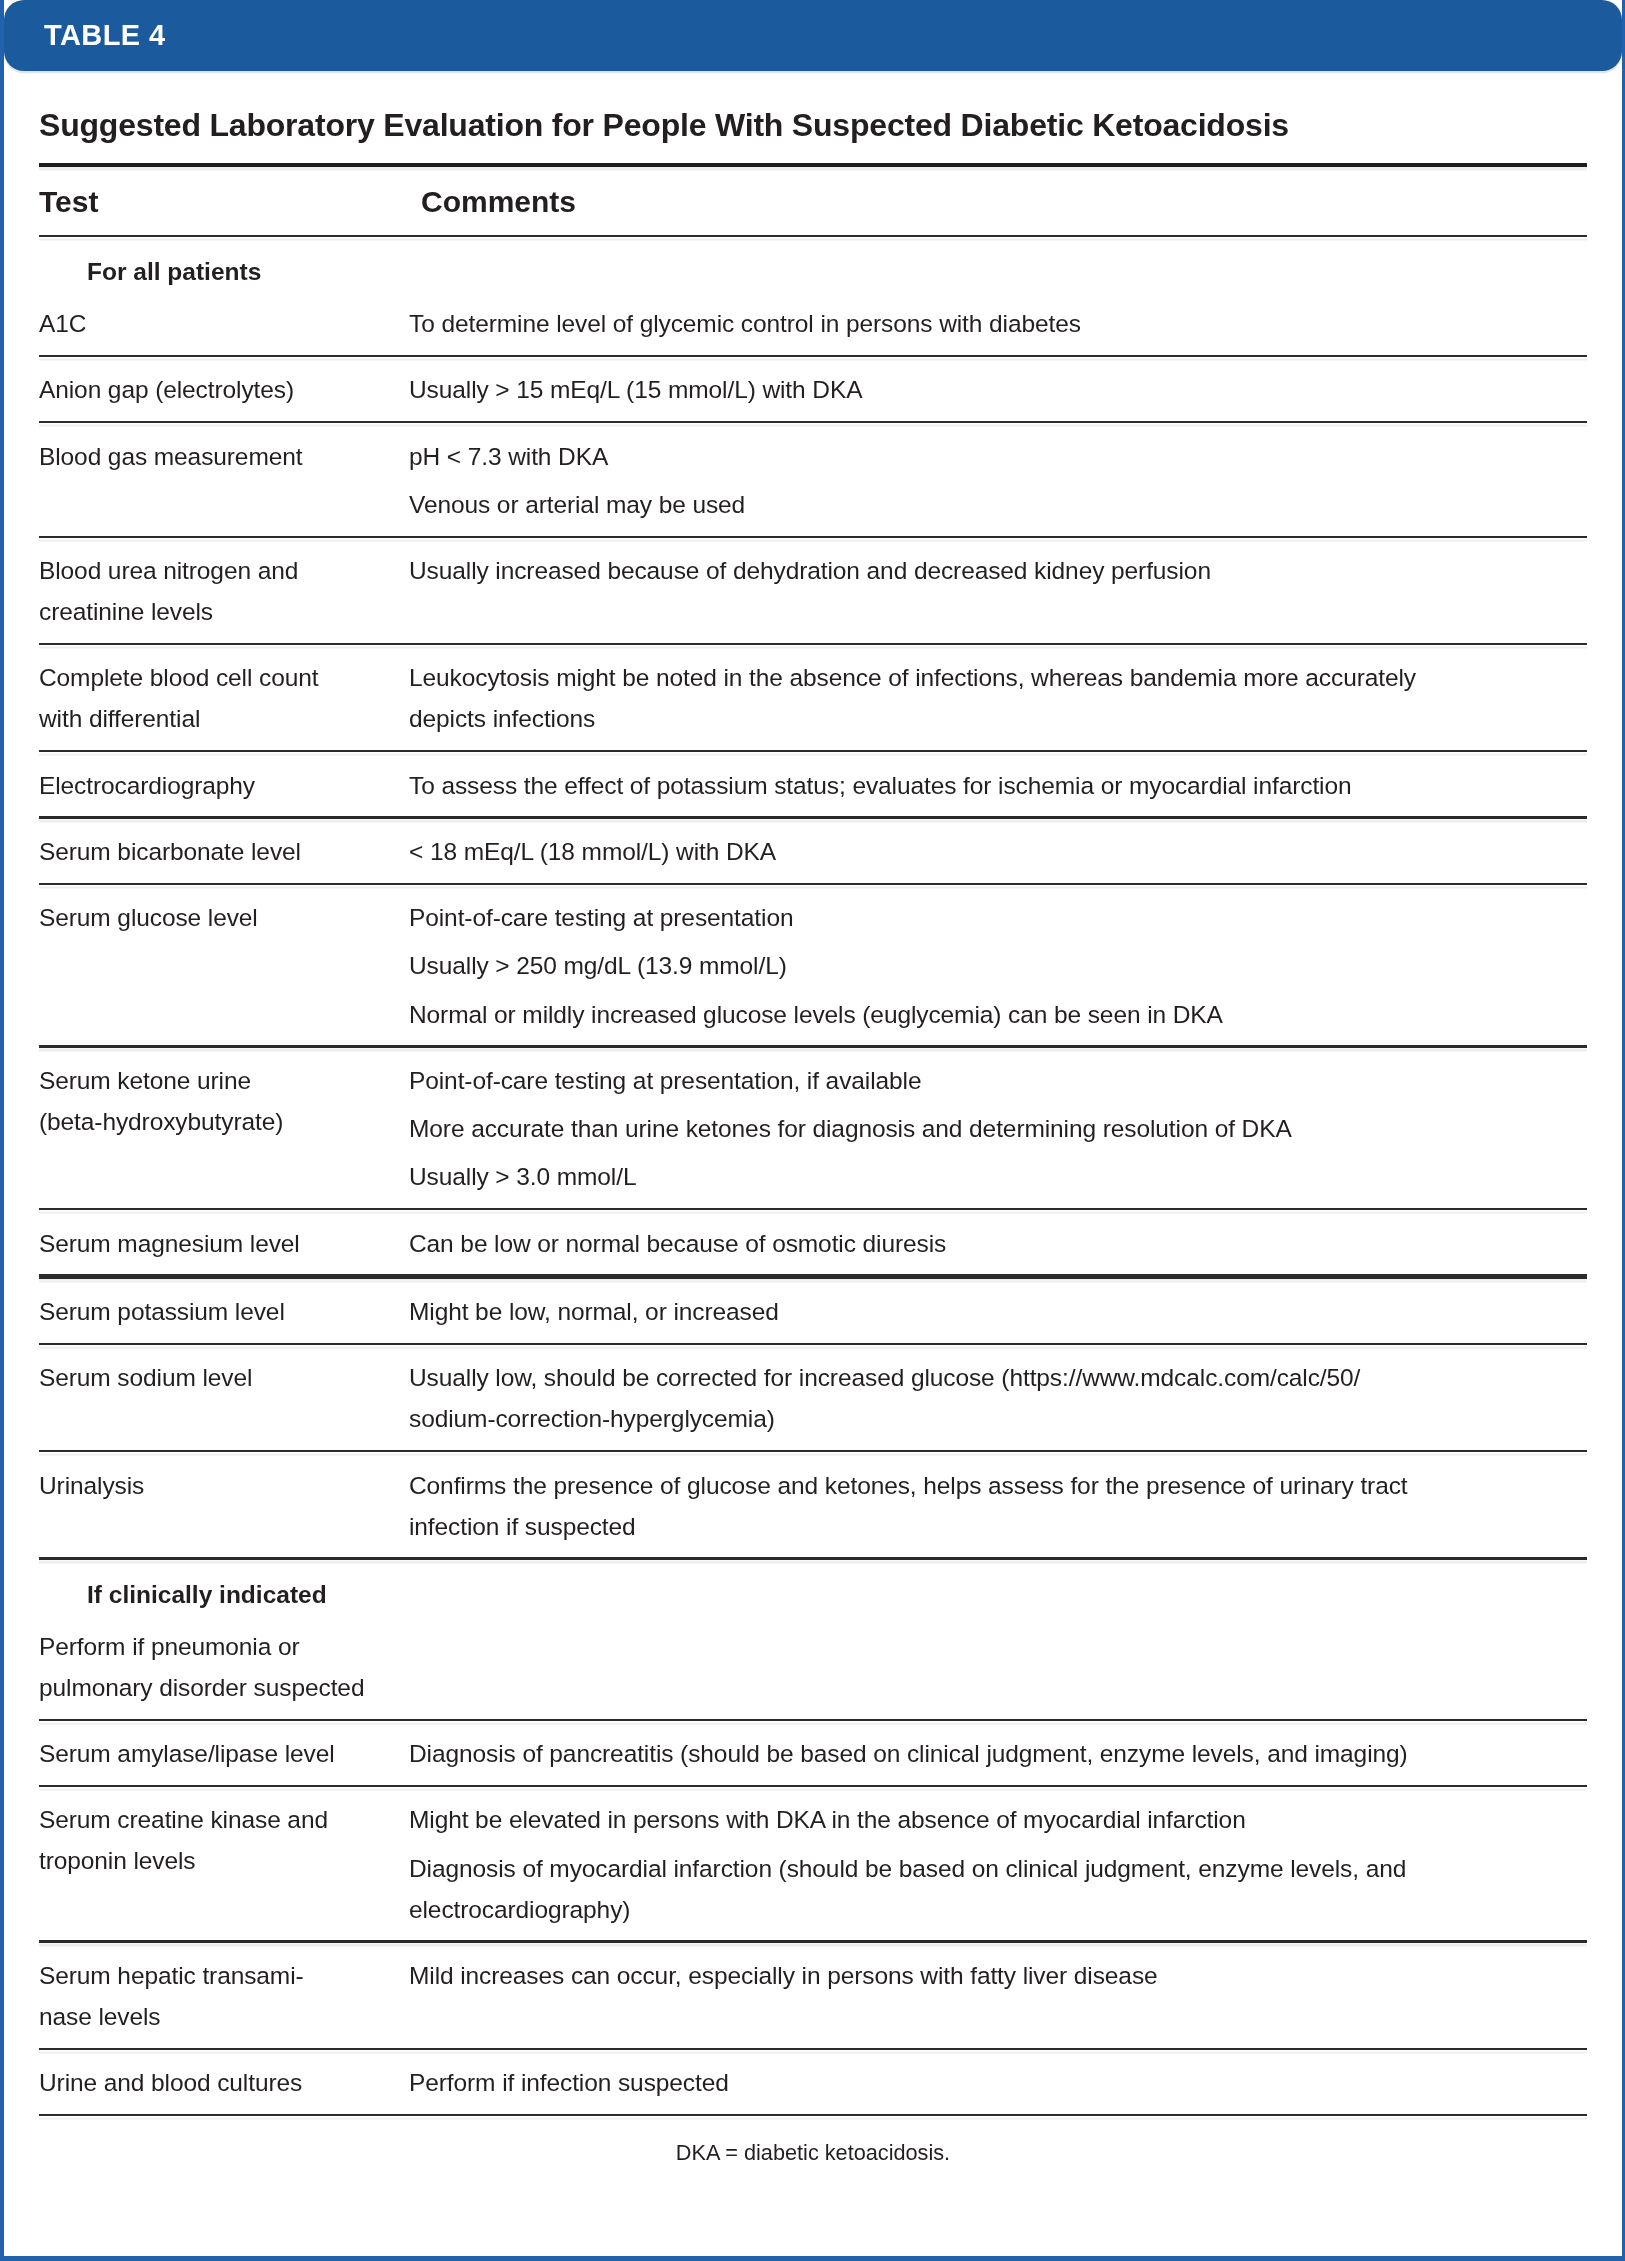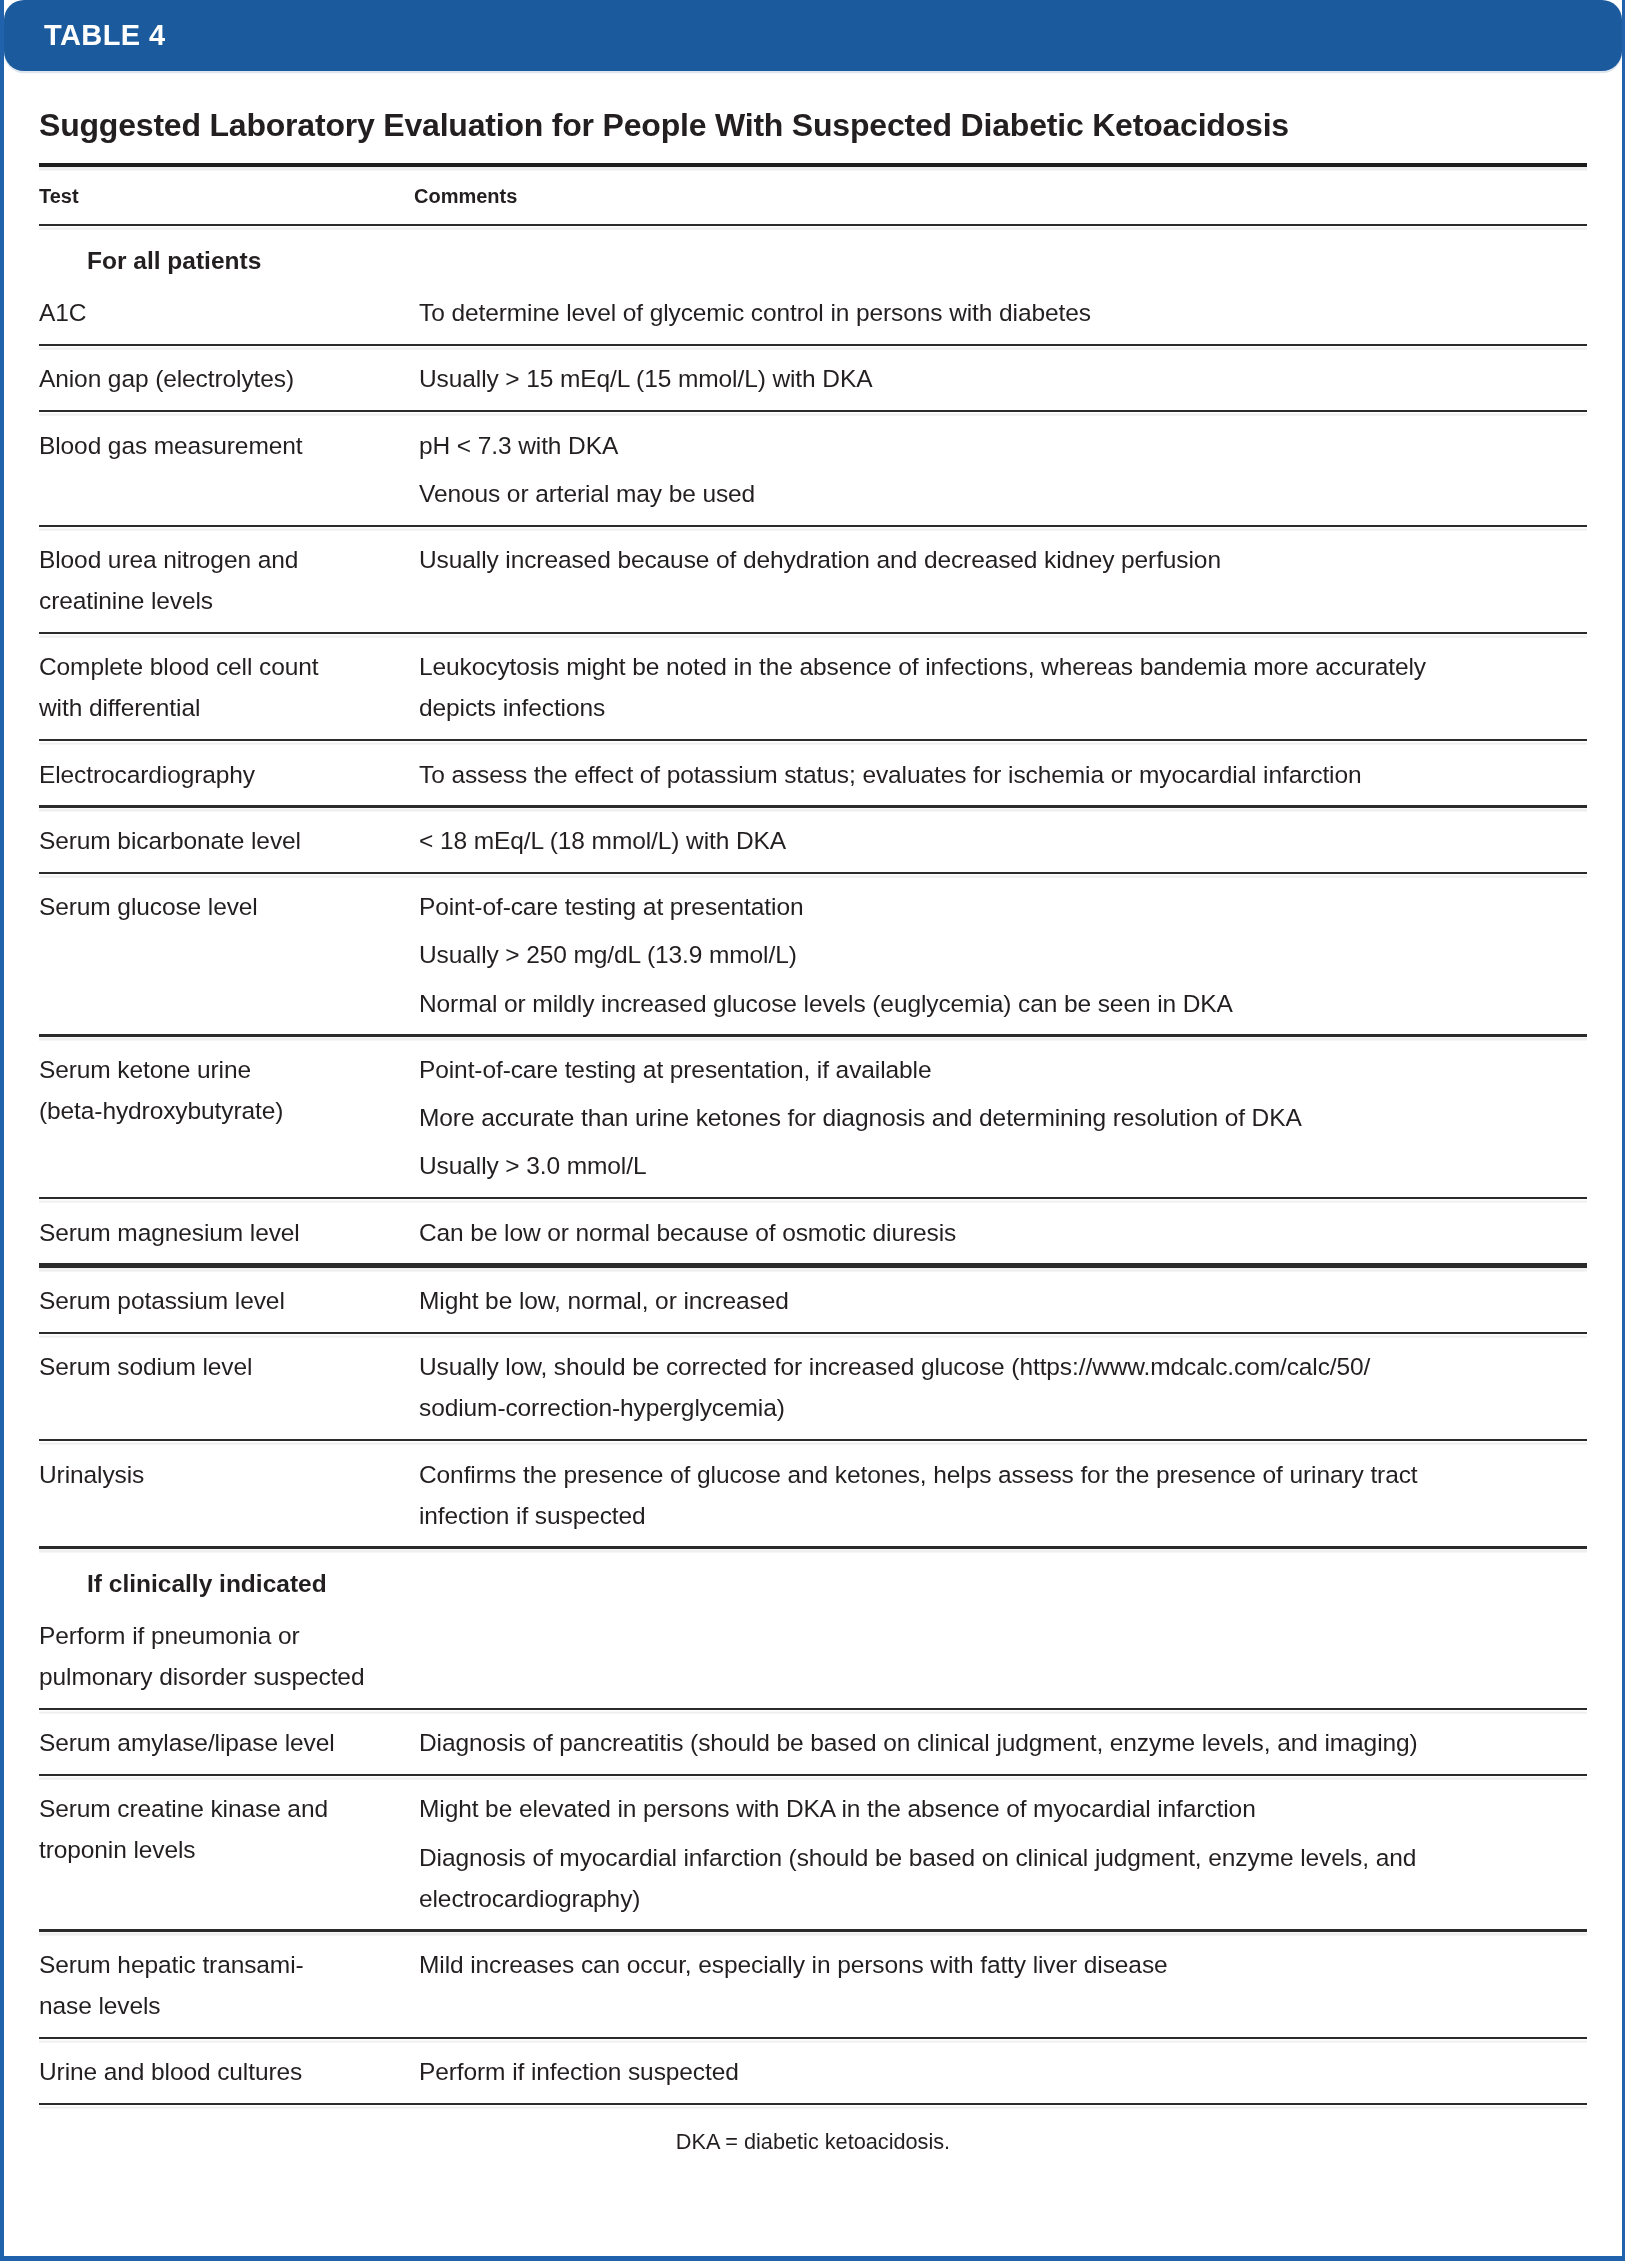--- a/index.html
+++ b/index.html
@@ -47,37 +47,36 @@
   }
   .rule {
     height: 2.2px;
     background: #2b2b2b;
     box-shadow: 0 3.6px 0 #efefef;
   }
 
   .thead {
     display: grid;
     grid-template-columns: 370px 1fr;
-    column-gap: 5px;
+    column-gap: 12px;
     padding: 17.3px 0 16px 0;
-    font-size: 20px;
+    font-size: 30px;
     font-weight: bold;
   }
 
   .section-heading {
     padding: 21.7px 0 4.3px 0;
     font-size: 24.5px;
     font-weight: bold;
     margin-left: 48px;
   }
 
   .trow {
     display: grid;
     grid-template-columns: 370px 1fr;
-    column-gap: 10px;
     padding: 12.3px 0 10.8px 0;
     font-size: 24.5px;
     line-height: 41px;
     letter-spacing: -0.1px;
   }
   .cell.test { white-space: pre-line; }
   .cell.comments p {
     margin: 0 0 7.2px 0;
     white-space: pre-line;
   }

